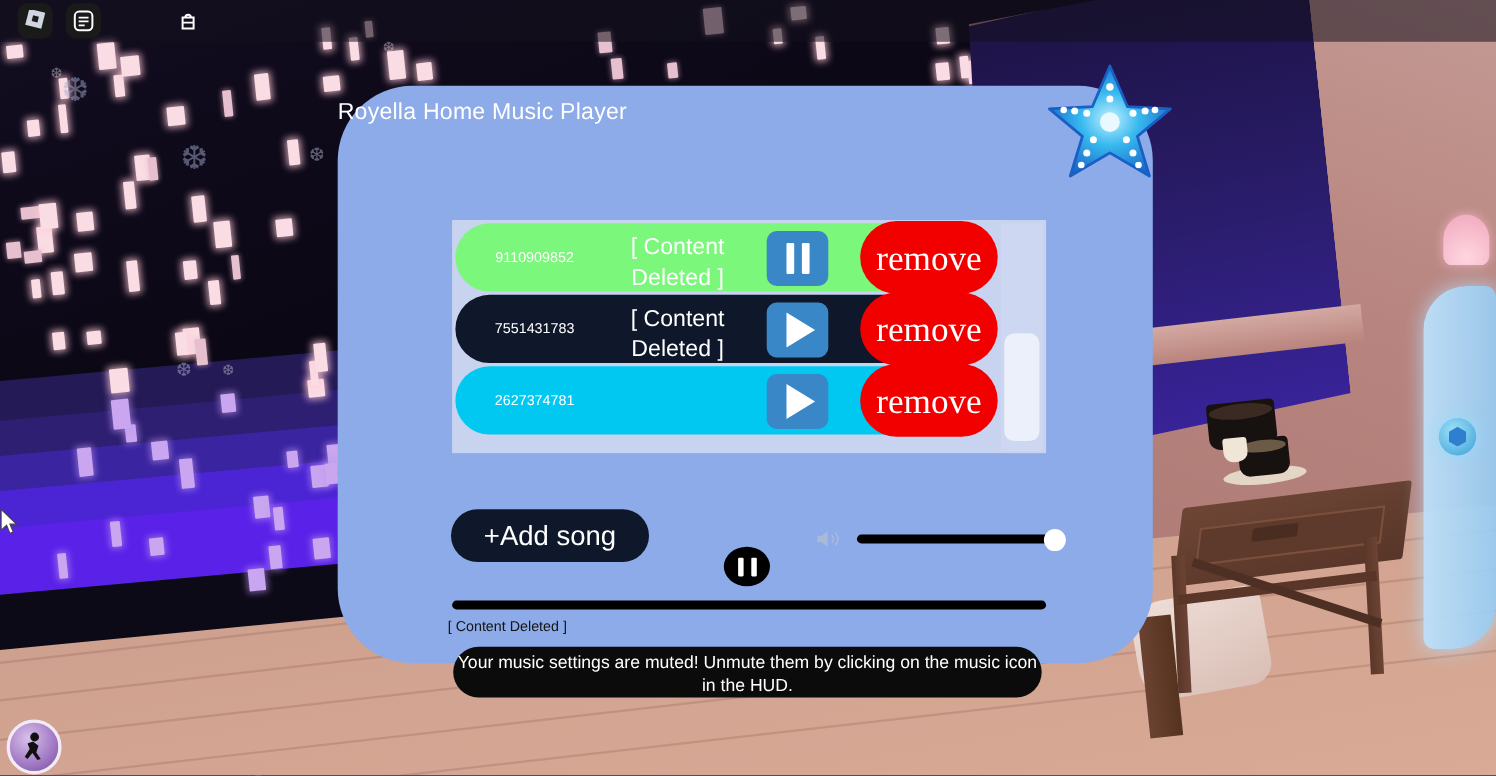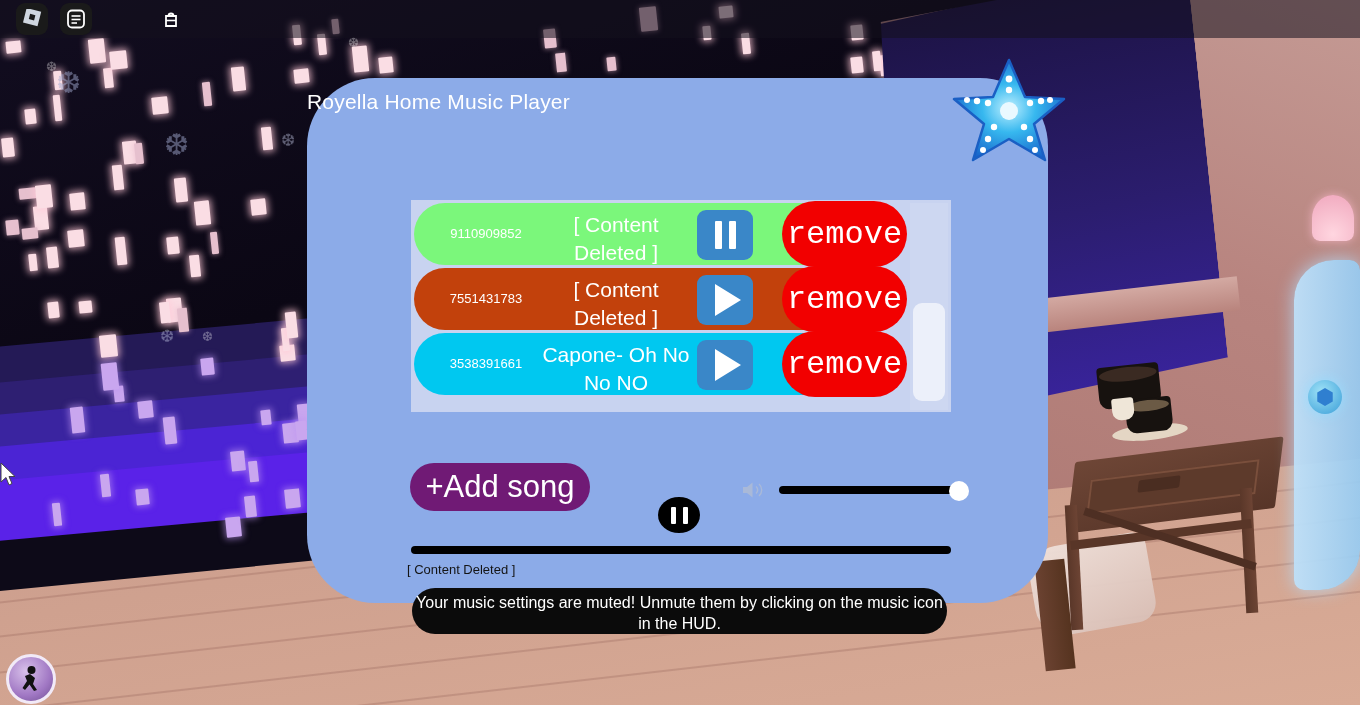--- a/index.html
+++ b/index.html
@@ -343,21 +343,21 @@
   }
   .row-remove {
     position: absolute;
     left: 368px; top: -2px;
     width: 125px; height: 66px;
     background: #f20000;
     border: none;
     border-radius: 34px;
     color: #ffffff;
     font-size: 32px;
-    font-family: Liberation Mono, monospace;
+    font-family: Liberation Serif, serif;
     cursor: pointer;
   }
 
   #list-scrollbar {
     position: absolute;
     left: 603px; top: 125px;
     width: 38px; height: 207px;
     background: rgba(255,255,255,0.10);
     cursor: pointer;
   }
@@ -367,25 +367,25 @@
     width: 32px; height: 98px;
     background: rgba(255,255,255,0.62);
     border-radius: 9px;
     cursor: grab;
   }
 
   #add-song {
     position: absolute;
     left: 103px; top: 385px;
     width: 180px; height: 48px;
-    background: #701a75;
+    background: #0f172a;
     border: none;
     border-radius: 24px;
     color: #ffffff;
-    font-size: 31px;
+    font-size: 25px;
     font-family: "Liberation Sans", sans-serif;
     cursor: pointer;
   }
   #play-pause-main {
     position: absolute;
     left: 351px; top: 419px;
     width: 42px; height: 36px;
     background: #000000;
     border: none;
     border-radius: 50%;
@@ -668,31 +668,30 @@
         <div class="song-id">9110909852</div>
         <div class="song-name">[ Content Deleted ]</div>
         <button class="row-toggle" style="background: rgb(58, 135, 200);">
           <span class="glyph-pause">
             <span></span>
             <span></span>
           </span>
         </button>
         <button class="row-remove" style="background: rgb(242, 0, 0);">remove</button>
       </div>
-      <div class="song-row idle" style="background: #c2410c;">
+      <div class="song-row idle" style="background: #0f172a;">
         <div class="song-id">7551431783</div>
         <div class="song-name">[ Content Deleted ]</div>
         <button class="row-toggle" style="background: rgb(58, 135, 200);">
           <span class="glyph-play"></span>
         </button>
         <button class="row-remove" style="background: rgb(242, 0, 0);">remove</button>
       </div>
       <div class="song-row idle" style="background: rgb(0, 200, 240);">
-        <div class="song-id">3538391661</div>
-        <div class="song-name">Capone- Oh No No NO</div>
+        <div class="song-id">2627374781</div>
         <button class="row-toggle" style="background: rgb(58, 135, 200);">
           <span class="glyph-play"></span>
         </button>
         <button class="row-remove" style="background: rgb(242, 0, 0);">remove</button>
       </div>
     </div>
 
   <div id="list-scrollbar">
     <div id="list-scroll-thumb"></div>
   </div>

